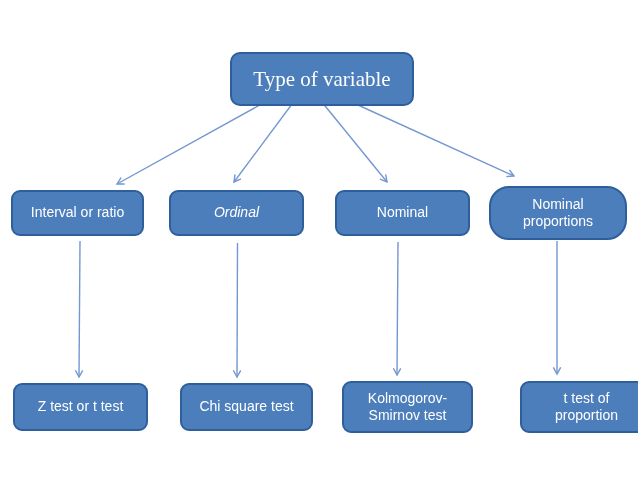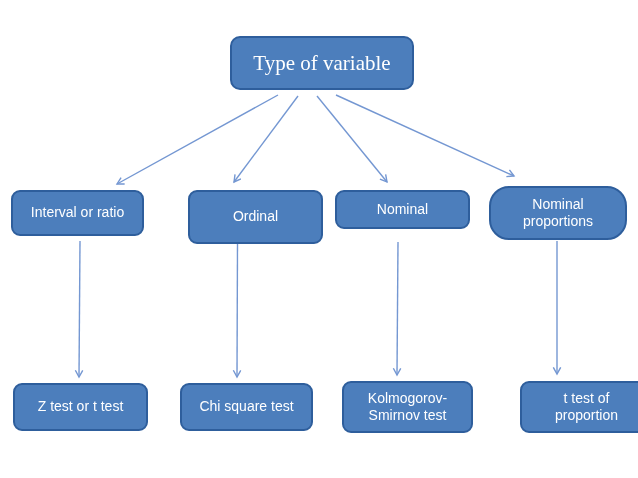--- a/index.html
+++ b/index.html
@@ -59,27 +59,27 @@
     <line class="connector" x1="278" y1="95" x2="117" y2="184" marker-end="url(#arrowhead)"></line>
     <line class="connector" x1="298" y1="96" x2="234" y2="182" marker-end="url(#arrowhead)"></line>
     <line class="connector" x1="317" y1="96" x2="387" y2="182" marker-end="url(#arrowhead)"></line>
     <line class="connector" x1="336" y1="95" x2="514" y2="176" marker-end="url(#arrowhead)"></line>
     <line class="connector" x1="80" y1="241" x2="79" y2="377" marker-end="url(#arrowhead)"></line>
     <line class="connector" x1="237.5" y1="243" x2="237" y2="377" marker-end="url(#arrowhead)"></line>
     <line class="connector" x1="398" y1="242" x2="397" y2="375" marker-end="url(#arrowhead)"></line>
     <line class="connector" x1="557" y1="241" x2="557" y2="374" marker-end="url(#arrowhead)"></line>
   </svg>
 
-  <div class="node root" style="left:230px; top:36px; width:184px; height:54px;text-align:center;">Type of variable</div>
+  <div class="node root" style="left:230px; top:52px; width:184px; height:54px;text-align:center;">Type of variable</div>
 
   <div class="node" style="left:11px; top:190px; width:133px; height:46px; padding:0 8px;">Interval or ratio</div>
 
-  <div class="node" style="left:188px; top:190px; width:135px; height:54px; padding:0 6px;">Ordinal</div>
+  <div class="node" style="left:169px; top:190px; width:135px; height:46px; padding:0 6px;font-style:italic;">Ordinal</div>
 
-  <div class="node" style="left:335px; top:190px; width:135px; height:39px; padding:8px 6px;">Nominal</div>
+  <div class="node" style="left:335px; top:190px; width:135px; height:46px; padding:8px 6px;">Nominal</div>
 
   <div class="node" style="left:489px; top:186px; width:138px; height:54px; padding:0 10px;border-radius:20px;">Nominal proportions</div>
 
   <div class="node" style="left:180px; top:383px; width:133px; height:48px; padding:0 2px;">Chi square test</div>
 
   <div class="node" style="left:13px; top:383px; width:135px; height:48px; padding:0 6px;">Z test or t test</div>
 
   <div class="node" style="left:342px; top:381px; width:131px; height:52px; padding:0 2px;">Kolmogorov-Smirnov test</div>
 
   <div class="node" style="left:520px; top:381px; width:133px; height:52px; padding:16px 14px;">t test of proportion</div>

